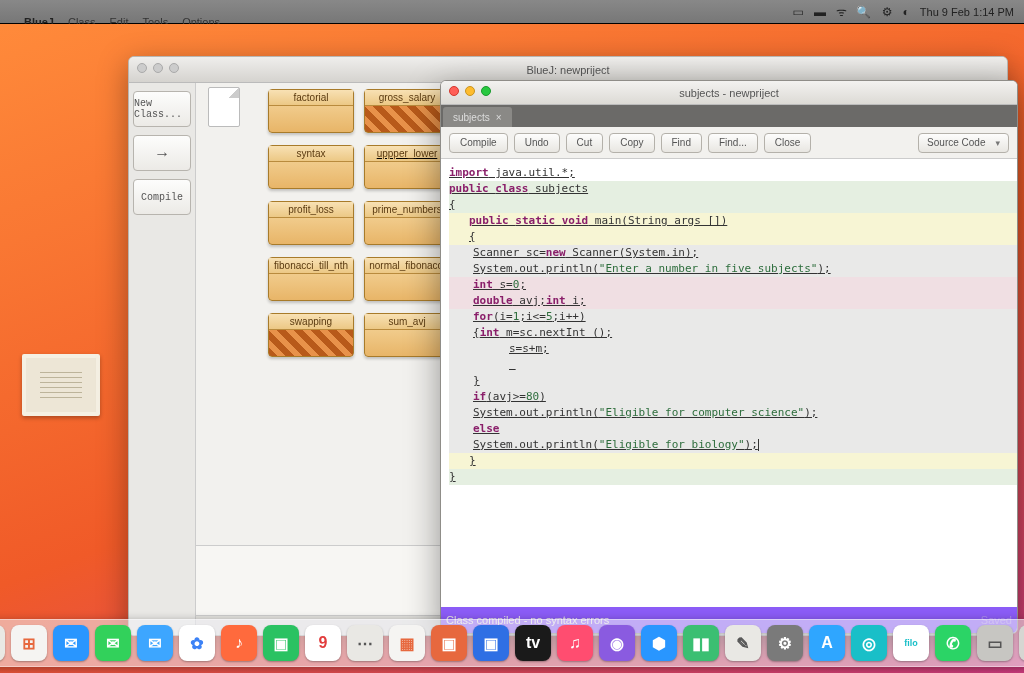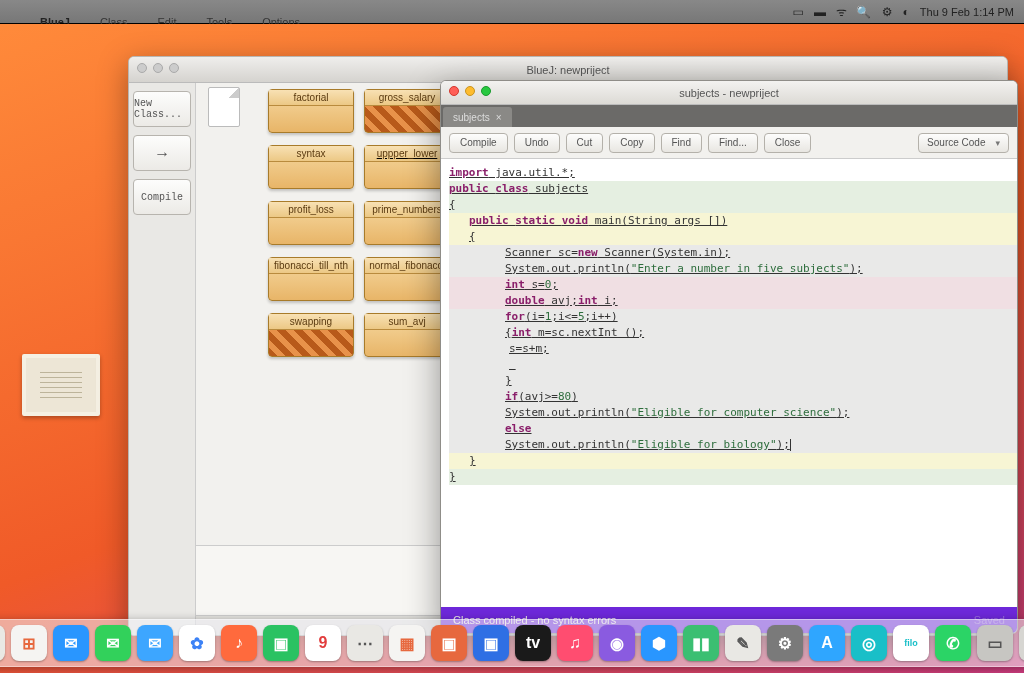--- a/index.html
+++ b/index.html
@@ -7,21 +7,21 @@
   body { background: #000; }
 
   
   .menubar {
     position: absolute; top: 0; left: 0; right: 0; height: 24px;
     display: flex; align-items: center; justify-content: space-between;
     background: linear-gradient(#888, #777);
     color: #eee; font-size: 11px; padding: 0 10px;
     border-bottom: 1px solid #000;
   }
-  .menubar-left { display: flex; gap: 30px; align-items: center; margin-top: 20px; }
+  .menubar-left { display: flex; gap: 14px; align-items: center; margin-top: 20px; }
   .menubar-left .apple { font-size: 13px; color: #000; }
   .menubar-left .appname { font-weight: 600; color: #222; }
   .menubar-left span { color: #333; }
   .menubar-right { display: flex; gap: 10px; align-items: center; color: #222; font-size: 11px; }
   .menubar-right .glyph { font-size: 12px; }
 
   
   .desktop {
     position: absolute; top: 24px; left: 0; right: 0; bottom: 0;
     background: linear-gradient(160deg, #ff8a3a 0%, #f05a28 55%, #d23e82 100%);
@@ -155,29 +155,29 @@
   .dropdown::after{content:"▾";font-size:9px;color:#777;}
 
   .code-area{flex:1;background:#fff;overflow:auto;font-family:Menlo,Consolas,monospace;
     font-size:11px;line-height:16px;color:#333;padding:6px 0 6px 8px;position:relative;}
   .code-line{white-space:pre;text-decoration:underline;}
   .bg-class{background:#e5efe1;}
   .bg-method{background:#f7f5d4;}
   .bg-block{background:#e9e9e8;}
   .bg-decl{background:#f0dfe3;}
   .ind1{padding-left:20px;}
-  .ind2{padding-left:56px;}
+  .ind2{padding-left:24px;}
   .ind3{padding-left:60px;}
   .kw{color:#8a1f6a;font-weight:600;}
   .str{color:#2d6d3c;}
   .num{color:#2d6d3c;}
   .cursor{display:inline-block;width:1px;height:12px;background:#333;vertical-align:middle;}
 
-  .editor-status{height:26px;background:#6d28d9;color:#e8e6e2;font-size:11px;
-    display:flex;align-items:center;justify-content:space-between;padding:0 12px;}
+  .editor-status{height:26px;background:#8b5cf6;color:#e8e6e2;font-size:11px;
+    display:flex;align-items:center;justify-content:space-between;padding:0 5px;}
   .editor-status .faded{opacity:.35;}
 </style>
 </head>
 <body>
 
 <div class="menubar">
   <div class="menubar-left">
     <span class="apple"></span>
     <span class="appname">BlueJ</span>
     <span>Class</span>

